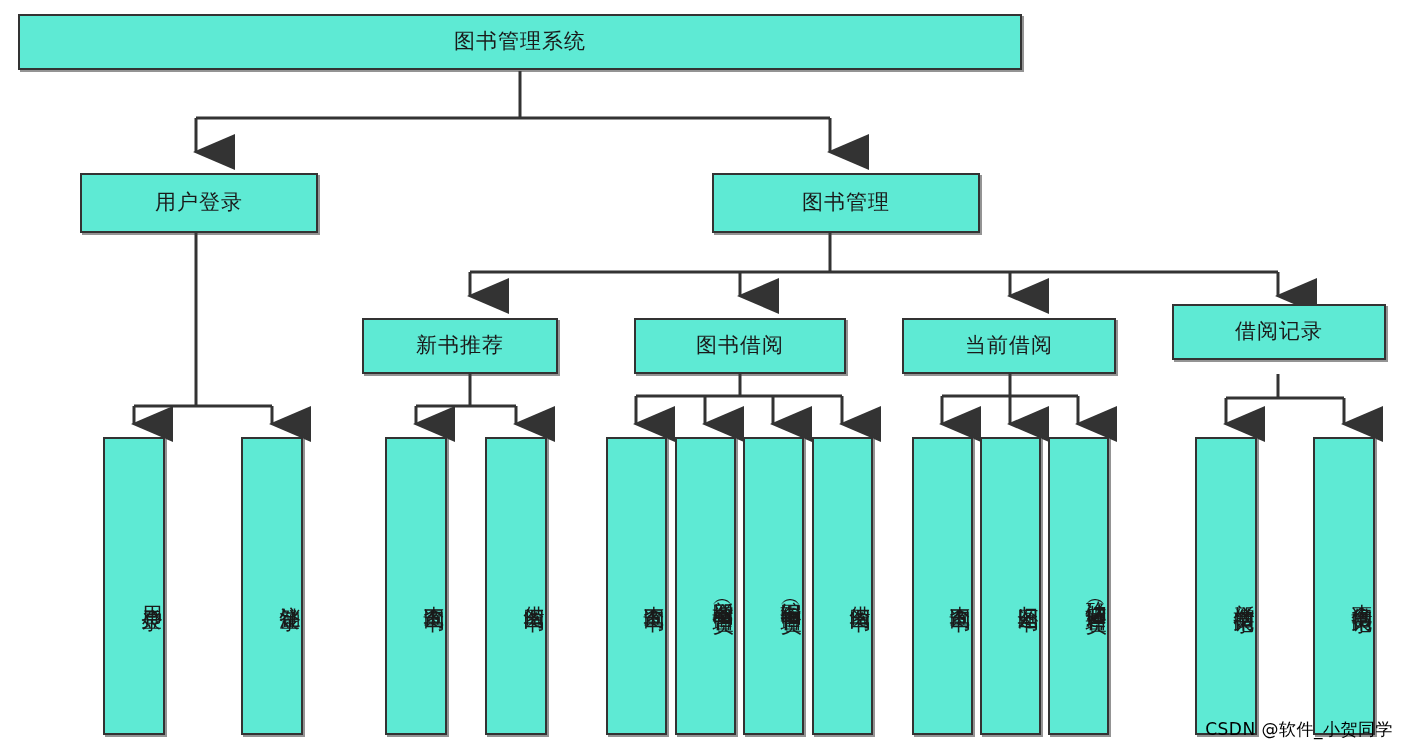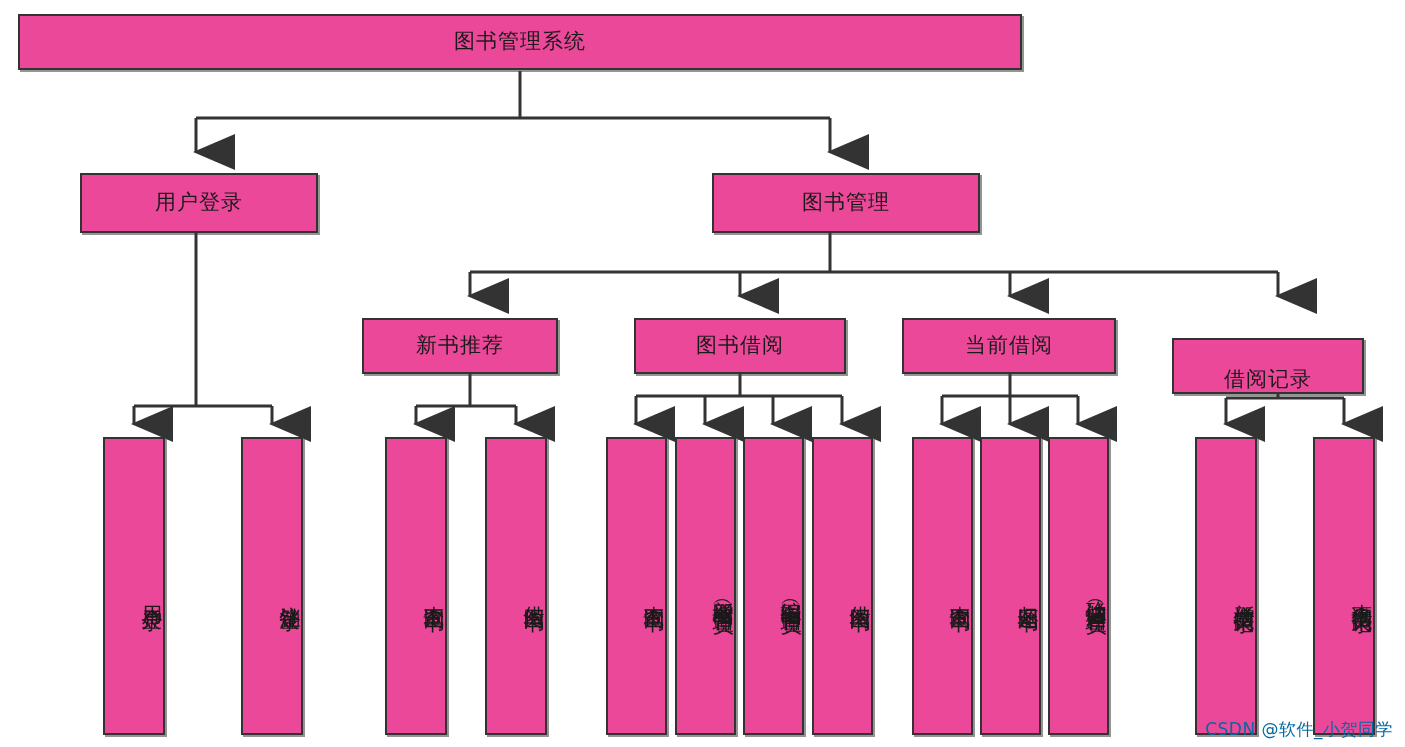--- a/index.html
+++ b/index.html
@@ -22,21 +22,21 @@
     position: absolute;
     left: 0;
     top: 0;
     width: 1405px;
     height: 747px;
     pointer-events: none;
   }
   .node {
     position: absolute;
     box-sizing: border-box;
-    background: #ec4899;
+    background: #5eead4;
     border: 2px solid #333333;
     box-shadow: 2px 2px 0 0 rgba(60,60,60,0.55);
     display: flex;
     align-items: center;
     justify-content: center;
     color: #1a1a1a;
     text-align: center;
   }
   .node.horiz {
     font-size: 21px;
@@ -57,21 +57,21 @@
     text-orientation: upright;
     display: block;
     white-space: normal;
     line-height: 1.05;
   }
   .watermark {
     position: absolute;
     right: 12px;
     bottom: 6px;
     font-size: 17px;
-    color: #0369a1;
+    color: #000000;
     letter-spacing: 0.5px;
     white-space: nowrap;
     user-select: none;
   }
 </style>
 </head>
 <body>
 
 <div id="canvas">
 
@@ -143,21 +143,21 @@
   </div>
 
   <div class="node horiz" style="left:634px; top:318px; width:212px; height:56px;text-align:center;">
     <span>图书借阅</span>
   </div>
 
   <div class="node horiz" style="left:902px; top:318px; width:214px; height:56px;">
     <span>当前借阅</span>
   </div>
 
-  <div class="node horiz" style="left:1172px; top:338px; width:192px; height:56px;align-items:flex-end;">
+  <div class="node horiz" style="left:1172px; top:304px; width:214px; height:56px;">
     <span>借阅记录</span>
   </div>
 
   <div class="node vert" style="left:103px; top:437px; width:62px; height:298px;">
     <span class="vlabel">用户登录</span>
   </div>
   <div class="node vert" style="left:241px; top:437px; width:62px; height:298px;">
     <span class="vlabel">注销登录</span>
   </div>
 

